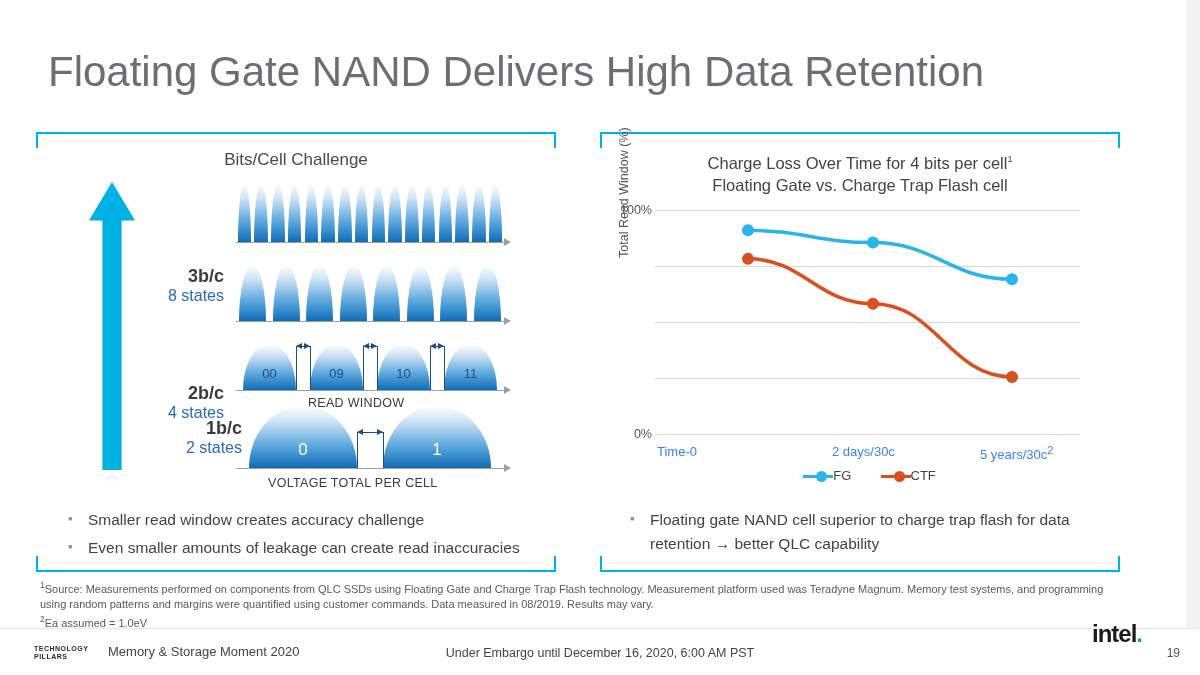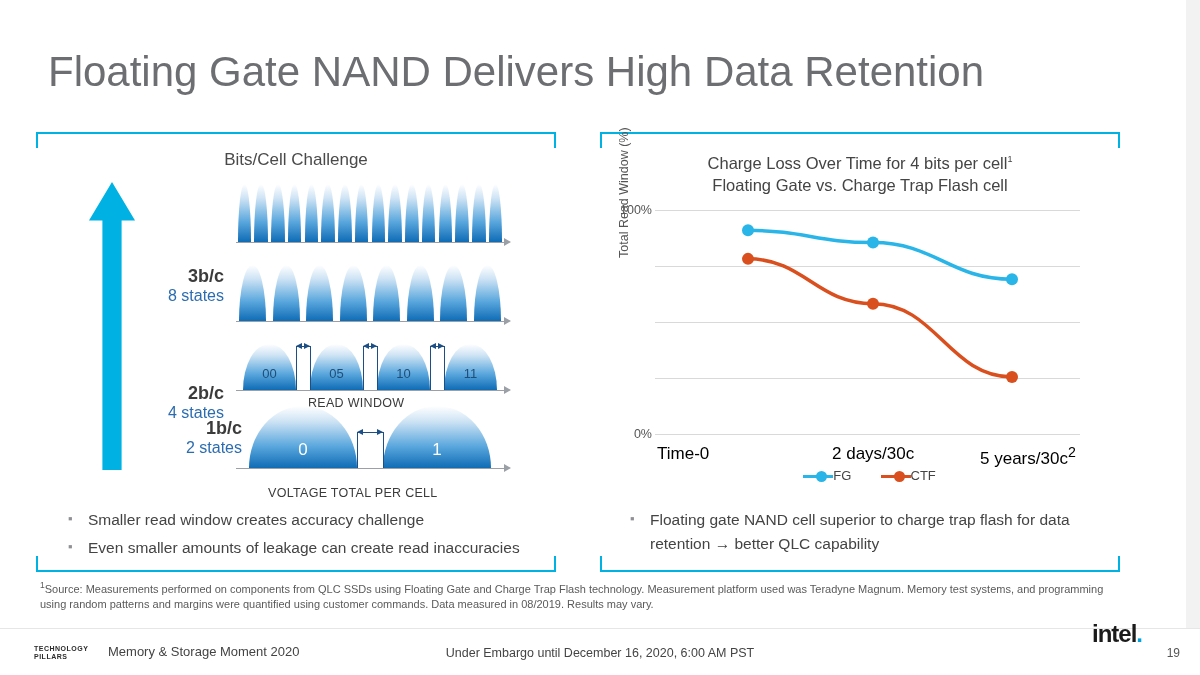--- a/index.html
+++ b/index.html
@@ -71,21 +71,21 @@
   
   .chartbox{position:absolute;left:600px;top:148px;width:520px;height:360px;}
   .chart-title{position:absolute;top:0;left:0;width:520px;text-align:center;font-size:16.5px;color:#444;line-height:22px;}
   .plot{position:absolute;left:655px;top:210px;width:425px;height:228px;}
   .gridline{position:absolute;left:0;width:425px;height:1px;background:#d9d9d9;}
   .axis-y-label{
     position:absolute;left:617px;top:258px;font-size:12.5px;color:#555;
     transform:rotate(-90deg);transform-origin:left top;white-space:nowrap;
   }
   .ytick{position:absolute;font-size:12.5px;color:#555;text-align:right;width:52px;}
-  .xtick{position:absolute;font-size:17px;color:#000000;}
+  .xtick{position:absolute;font-size:13px;color:#3b82f6;}
   .legend{position:absolute;left:655px;top:468px;width:425px;text-align:center;font-size:13px;color:#444;}
   .legend span.sw{display:inline-block;width:30px;height:3px;vertical-align:middle;margin:0 4px;}
   .legend span.dot{display:inline-block;width:11px;height:11px;border-radius:50%;vertical-align:middle;margin-left:-20px;margin-right:6px;}
 
   
   .bullets{position:absolute;font-size:15.5px;color:#444;line-height:24px;}
   .bullets .b{position:relative;padding-left:22px;margin-bottom:4px;}
   .bullets .b:before{content:"▪";position:absolute;left:2px;top:-1px;color:#8f9094;font-size:13px;}
 
   .footnote{position:absolute;left:40px;top:578px;width:1090px;font-size:11px;color:#5a5a5a;line-height:15px;}
@@ -169,21 +169,21 @@
     <div class="row-label" style="left:78px;top:196px;margin-top:39px;">
       <span class="bc">2b/c</span>
       <span class="st">4 states</span>
     </div>
     <div class="axisline" style="left:200px;top:242px;width:268px;"></div>
     <div class="axisarrow" style="left:468px;top:238px;"></div>
     <div id="peaks2">
         <div class="peak bell16" style="left: 207.37px; top: 196px; width: 52.26px; height: 46px;"></div>
         <div class="celltext" style="left: 207.37px; top: 218px; width: 52.26px; text-align: center;">00</div>
         <div class="peak bell16" style="left: 274.37px; top: 196px; width: 52.26px; height: 46px;"></div>
-        <div class="celltext" style="left: 274.37px; top: 218px; width: 52.26px; text-align: center;">05</div>
+        <div class="celltext" style="left: 274.37px; top: 218px; width: 52.26px; text-align: center;">09</div>
         <div class="peak bell16" style="left: 341.37px; top: 196px; width: 52.26px; height: 46px;"></div>
         <div class="celltext" style="left: 341.37px; top: 218px; width: 52.26px; text-align: center;">10</div>
         <div class="peak bell16" style="left: 408.37px; top: 196px; width: 52.26px; height: 46px;"></div>
         <div class="celltext" style="left: 408.37px; top: 218px; width: 52.26px; text-align: center;">11</div>
       </div>
     <div id="dims2">
         <div class="dimline" style="left: 259.63px; top: 198px; width: 14.74px;"></div>
         <div class="dimarrow l" style="left: 259.63px; top: 195px;"></div>
         <div class="dimarrow r" style="left: 268.37px; top: 195px;"></div>
         <div class="dimcap" style="left: 259.63px; top: 198px; height: 44px;"></div>
@@ -215,21 +215,21 @@
         <div class="bigcelltext" style="left: 347.4px; top: 292px; width: 107.2px; text-align: center;">1</div>
       </div>
     <div id="dims1">
         <div class="dimline" style="left: 320.6px; top: 284px; width: 26.8px;"></div>
         <div class="dimarrow l" style="left: 320.6px; top: 281px;"></div>
         <div class="dimarrow r" style="left: 341.4px; top: 281px;"></div>
         <div class="dimcap" style="left: 320.6px; top: 284px; height: 36px;"></div>
         <div class="dimcap" style="left: 347.4px; top: 284px; height: 36px;"></div>
       </div>
 
-    <div class="vtlabel" style="left:232px;top:338px;">VOLTAGE TOTAL PER CELL</div>
+    <div class="vtlabel" style="left:232px;top:328px;">VOLTAGE TOTAL PER CELL</div>
   </div>
 
   <div class="bullets" style="left:66px;top:508px;width:470px;">
     <div class="b">Smaller read window creates accuracy challenge</div>
     <div class="b">Even smaller amounts of leakage can create read inaccuracies</div>
   </div>
 
   <div class="chartbox">
     <div class="chart-title">
       <span>Charge Loss Over Time for 4 bits per cell</span><sup style="font-size:9px">1</sup><br>
@@ -269,20 +269,21 @@
     <span style="display:inline-block;width:18px"></span>
     <span class="sw" style="background:#d94f1e"></span><span class="dot" style="background:#d94f1e;margin-left:-21px;"></span><span>CTF</span>
   </div>
 
   <div class="bullets" style="left:628px;top:508px;width:490px;">
     <div class="b">Floating gate NAND cell superior to charge trap flash for data retention → better QLC capability</div>
   </div>
 
   <div class="footnote">
     <div><sup>1</sup><span>Source: Measurements performed on components from QLC SSDs using Floating Gate and Charge Trap Flash technology. Measurement platform used was Teradyne Magnum. Memory test systems, and programming using random patterns and margins were quantified using customer commands. Data measured in 08/2019. Results may vary.</span></div>
+    <div><sup>2</sup><span>Ea assumed = 1.0eV</span></div>
   </div>
 
   <div class="footbar"></div>
   <div class="pillars">
     <span>TECHNOLOGY</span><br><span>PILLARS</span>
   </div>
   <div class="footleft" style="left:108px;">Memory &amp; Storage Moment 2020</div>
   <div class="footcenter">Under Embargo until December 16, 2020, 6:00 AM PST</div>
   <div class="intel-logo"><span>intel</span><span class="dot">.</span></div>
   <div class="pagenum">19</div>

